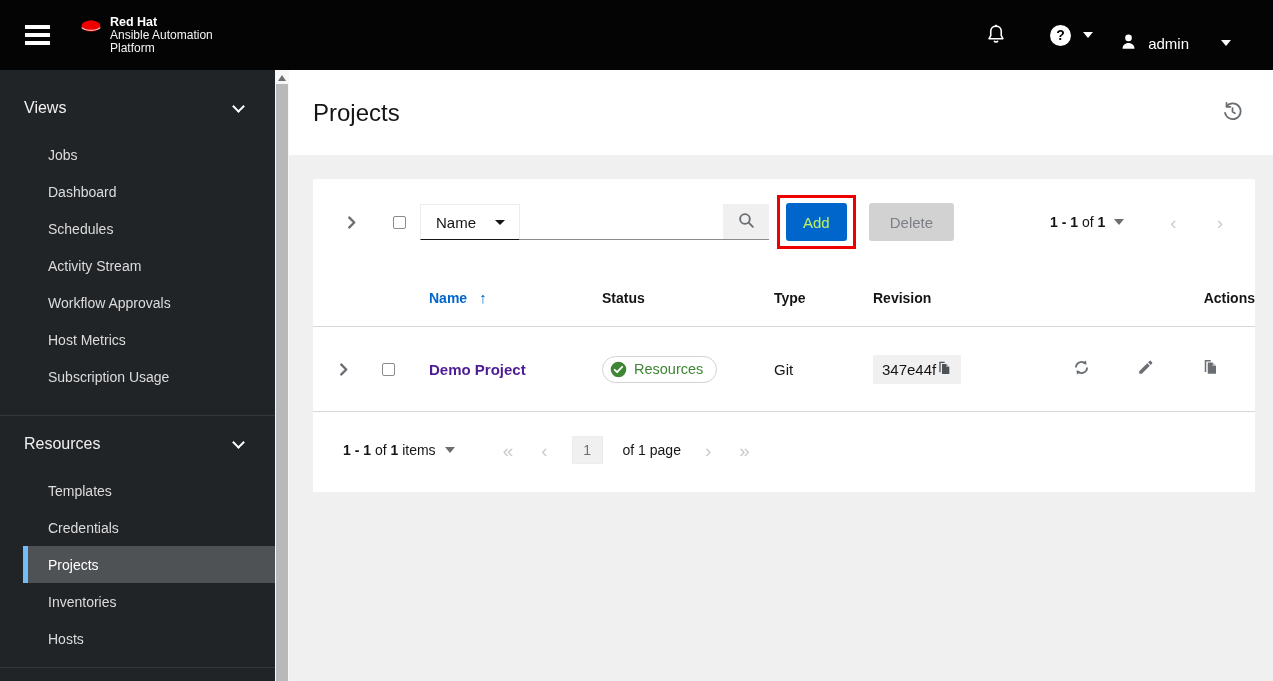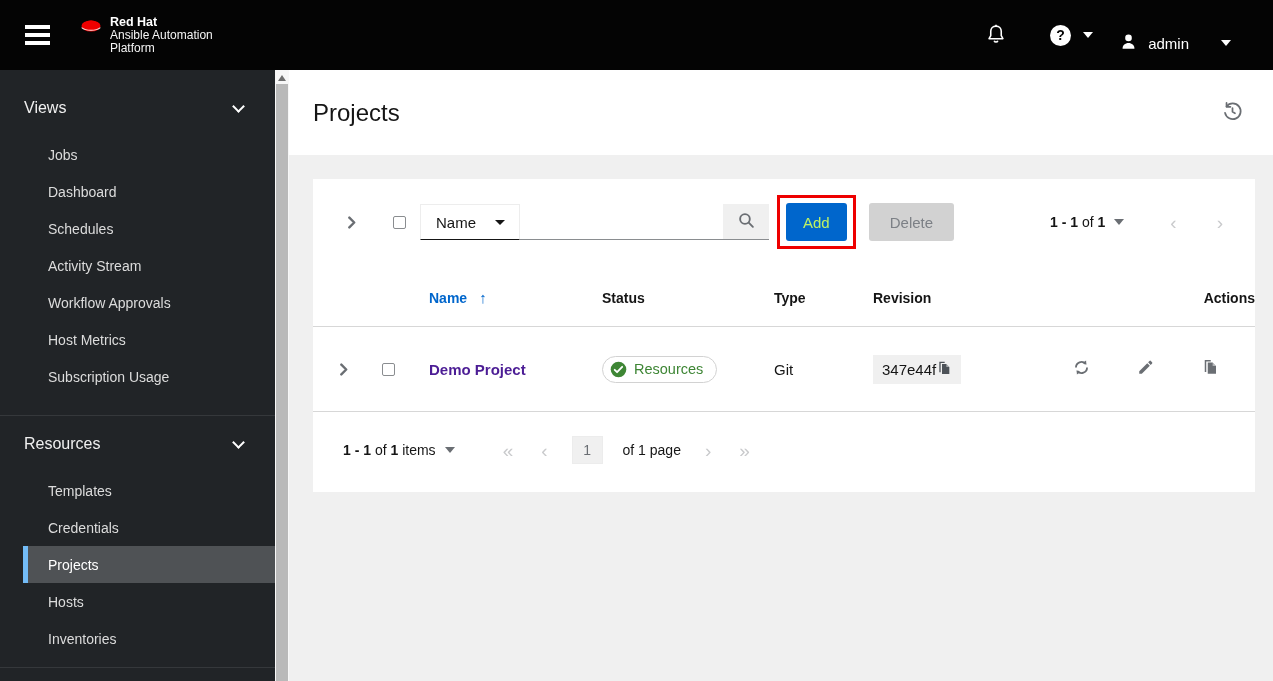--- a/index.html
+++ b/index.html
@@ -175,22 +175,22 @@
   </ul>
   <hr class="nav-divider">
   <div class="nav-section-title">
     <span>Resources</span>
     <span class="chev-down"></span>
   </div>
   <ul class="nav-items">
     <li class="nav-item">Templates</li>
     <li class="nav-item">Credentials</li>
     <li class="nav-item active">Projects</li>
+    <li class="nav-item">Inventories</li>
     <li class="nav-item">Hosts</li>
-    <li class="nav-item">Inventories</li>
   </ul>
   <hr class="nav-divider-bottom">
 </nav>
 
 <div class="scroll-strip">
   <div class="scroll-up-arrow"></div>
   <div class="scroll-thumb"></div>
 </div>
 
 <main class="main">

